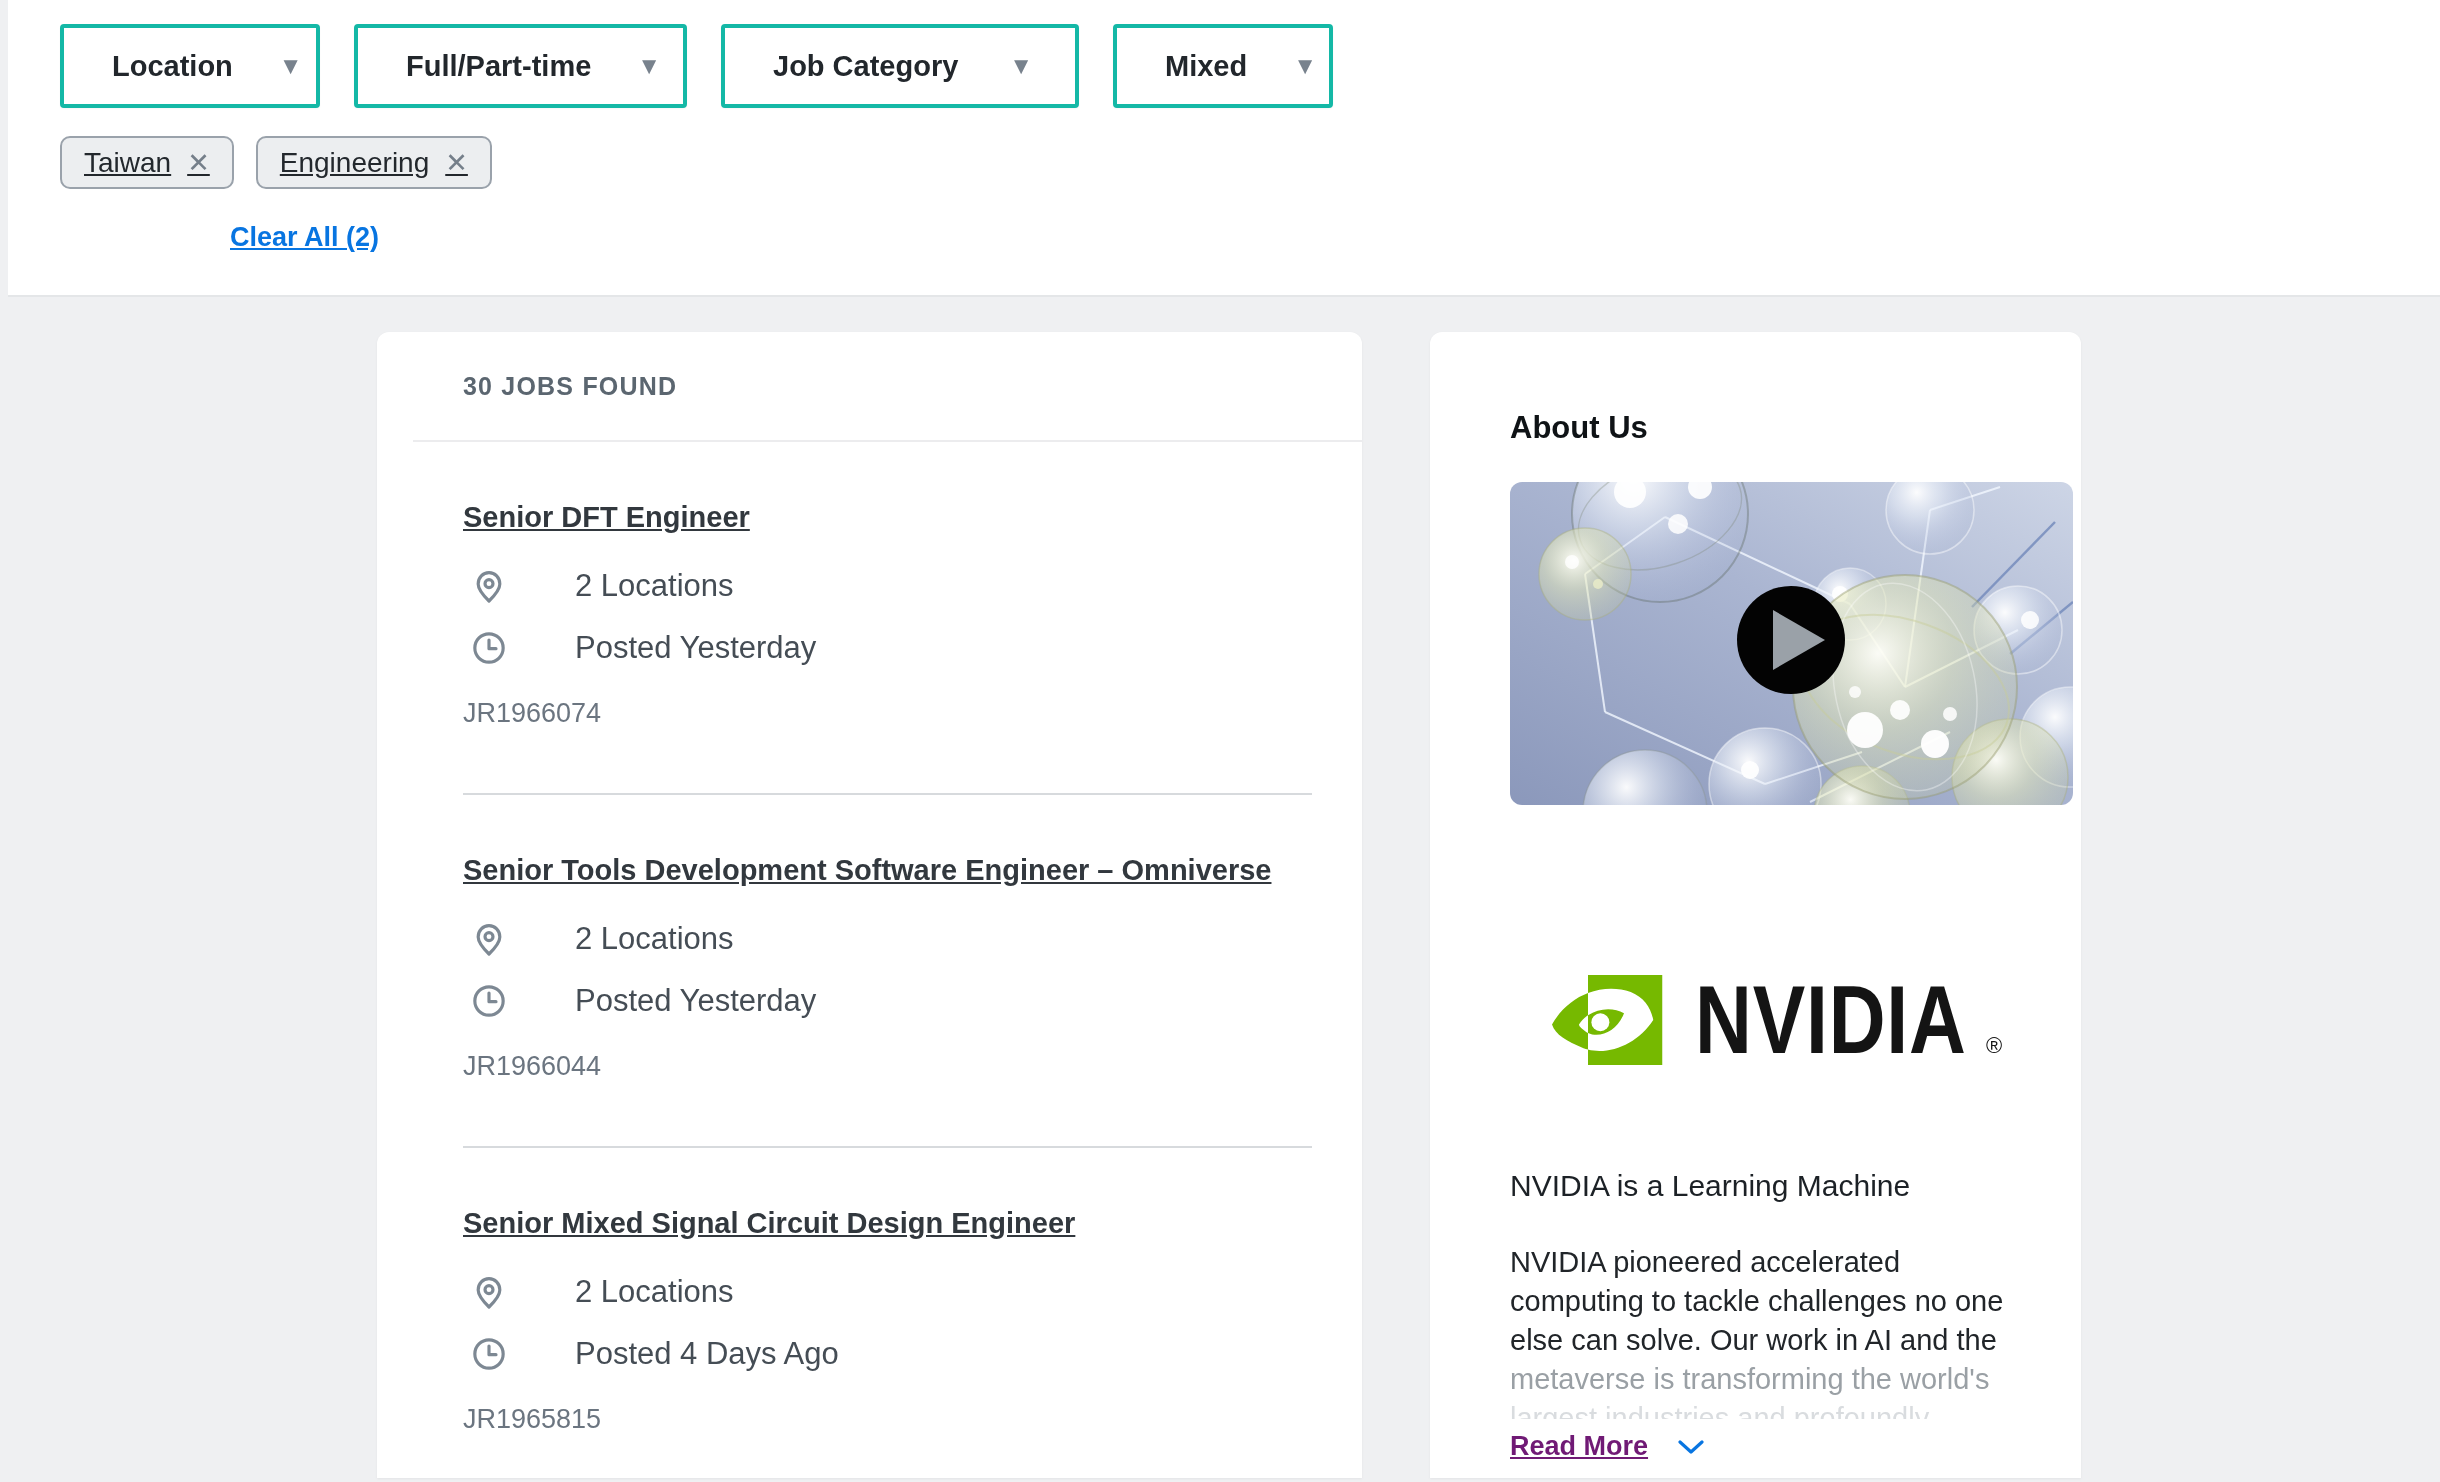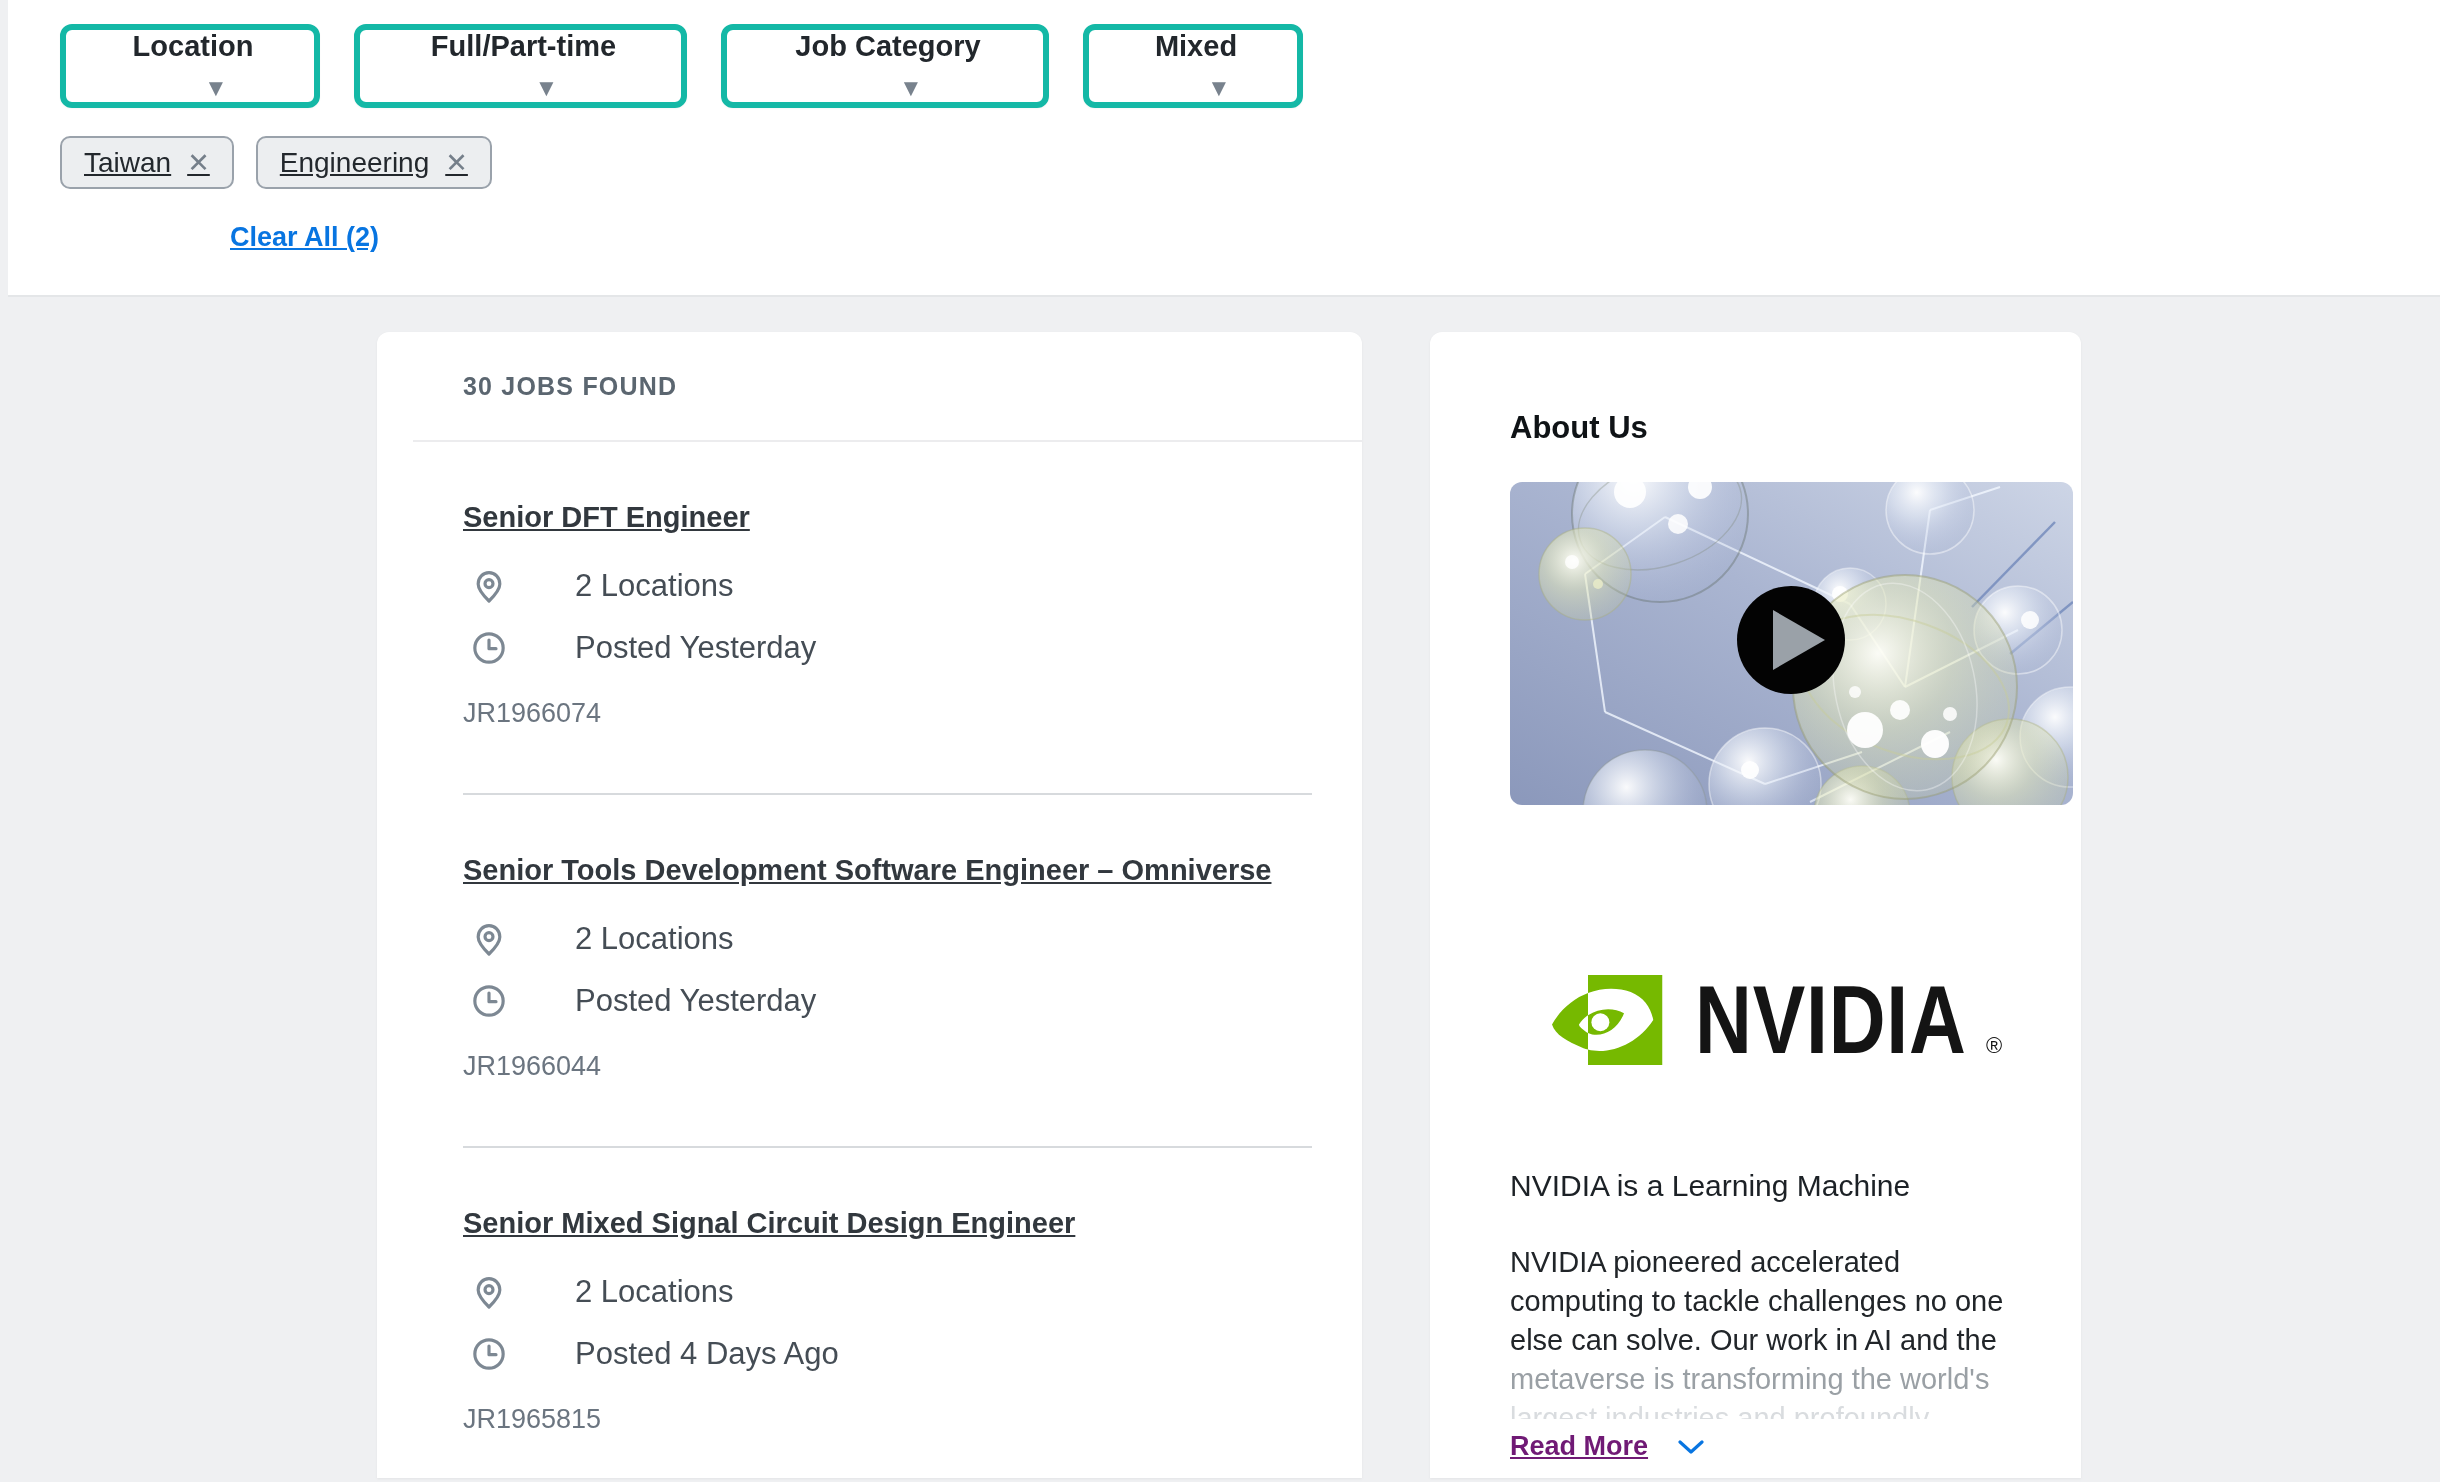--- a/index.html
+++ b/index.html
@@ -12,29 +12,28 @@
     overflow:hidden;
   }
 
   
   .filter-panel {
     position:absolute; left:8px; top:0; width:2432px; height:297px;
     background:#ffffff; border-bottom:2px solid #e4e6e8;
   }
   .dropdown-row { position:absolute; left:52px; top:24px; display:flex; }
   .dropdown {
-    height:84px; background:#fff; border:6px solid #14b8a6; border-radius:12px;
+    height:84px; background:#fff; border:4px solid #14b8a6; border-radius:4px;
     display:flex; align-items:center; justify-content:space-between;
     padding:0 42px 0 48px; margin-right:34px; cursor:pointer;
     box-shadow:0 1px 2px rgba(0,0,0,0.04);
-    flex-direction:column;
   }
   .dropdown .dd-label { font-size:29px; font-weight:bold; color:#22272c; white-space:nowrap; }
   .dropdown .dd-caret { font-size:24px; color:#78828d; margin-left:46px; }
-  .dd-w1 { width:260px; } .dd-w2 { width:333px; } .dd-w3 { width:328px; } .dd-w4 { width:220px; }
+  .dd-w1 { width:260px; } .dd-w2 { width:333px; } .dd-w3 { width:358px; } .dd-w4 { width:220px; }
 
   .pill-row { position:absolute; left:52px; top:136px; display:flex; }
   .pill {
     height:53px; background:#eceef0; border:2px solid #9aa2ab; border-radius:10px;
     display:flex; align-items:center; padding:0 22px; margin-right:22px; cursor:pointer;text-decoration:underline;
   }
   .pill .pill-label { font-size:28px; color:#23282d; }
   .pill .pill-x { font-size:27px; color:#757f8a; margin-left:16px; }
 
   .clear-all {

